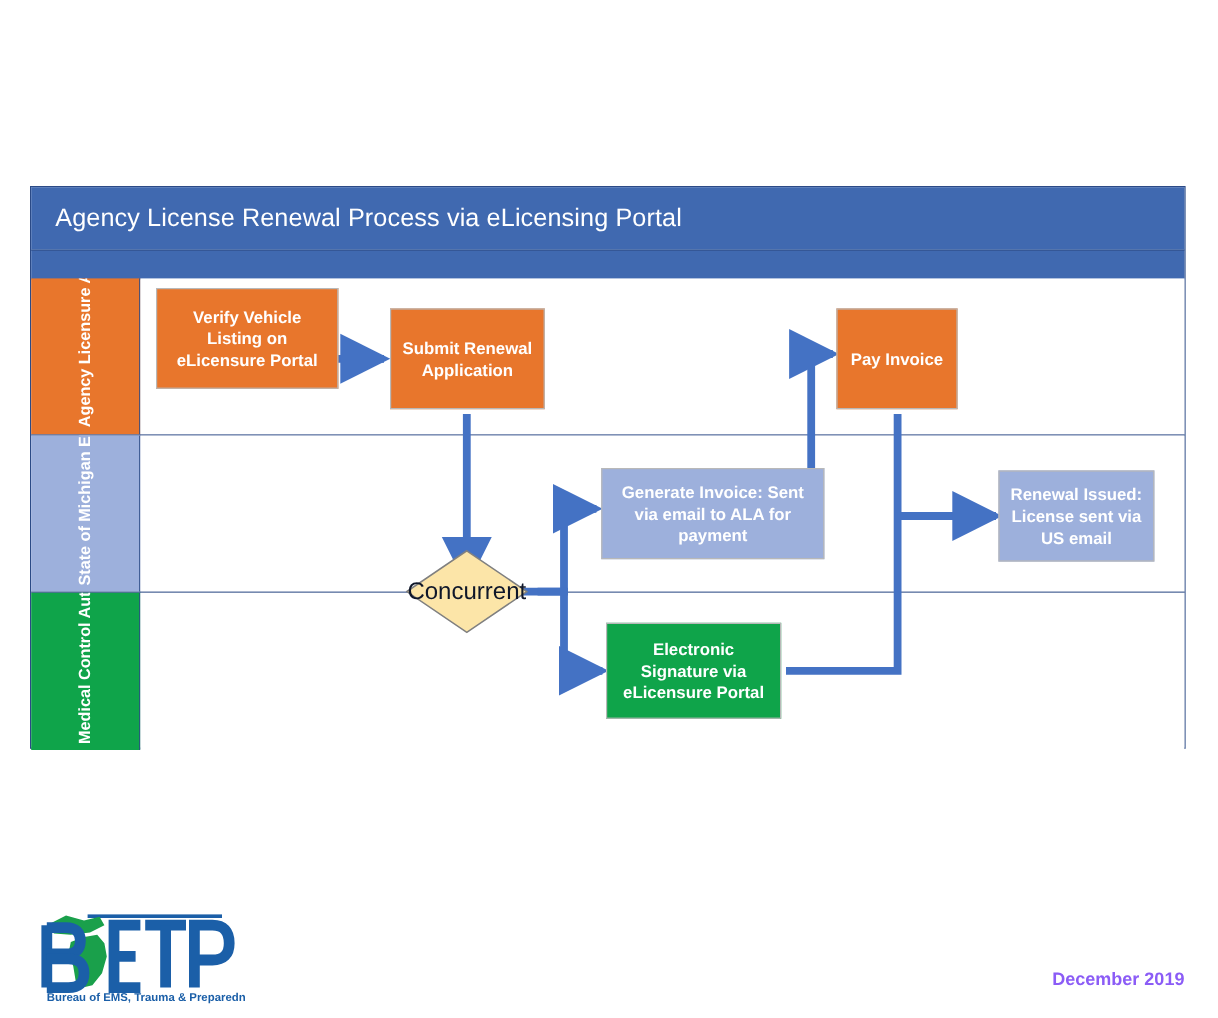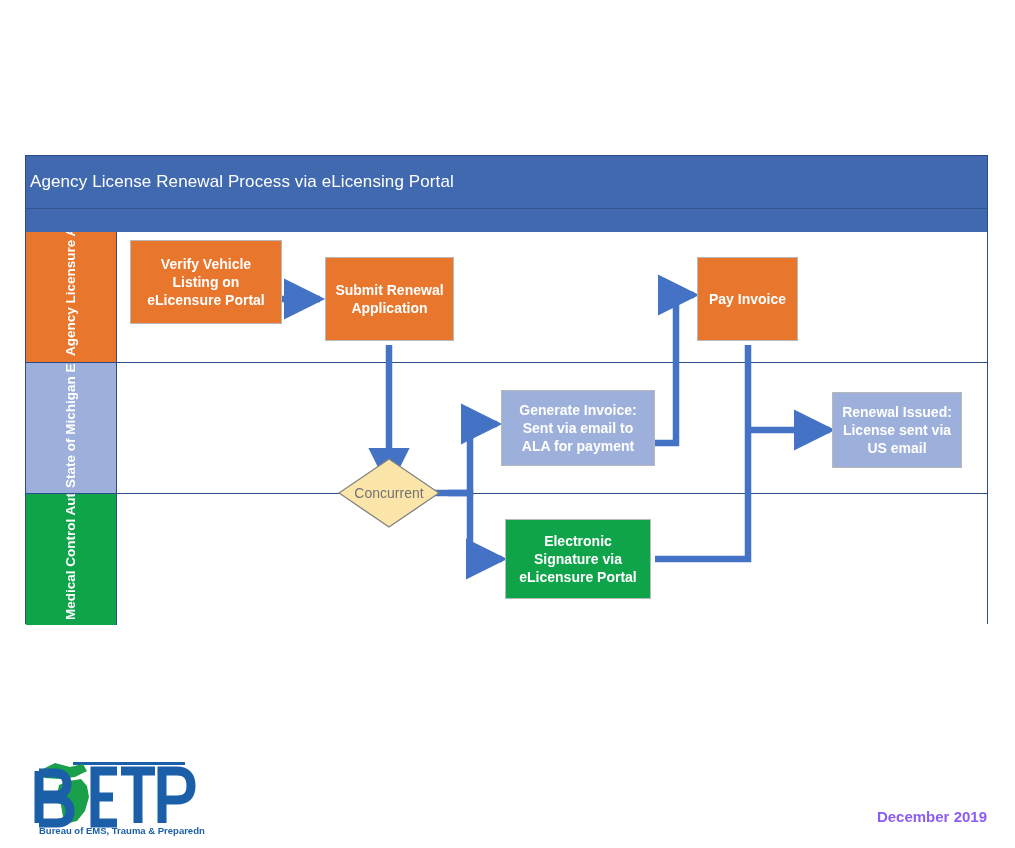--- a/index.html
+++ b/index.html
@@ -40,24 +40,24 @@
     left: 0; top: 0;
     width: 100%;
     height: 52px;
     background: #4069b0;
     box-sizing: border-box;
     display: flex;
     align-items: center;
   }
   .header-title {
     color: #ffffff;
-    font-size: 17px;
+    font-size: 21px;
     font-weight: 400;
     letter-spacing: 0.1px;
-    padding-left: 4px;
+    padding-left: 20px;
     white-space: nowrap;
     text-align: right;
   }
   .header-subband {
     position: absolute;
     left: 0; top: 52px;
     width: 100%;
     height: 24px;
     background: #4069b0;
     border-top: 1px solid #33548f;
@@ -129,22 +129,22 @@
     position: absolute;
     z-index: 4;
   }
   .diamond .dlabel {
     position: absolute;
     left: 0; top: 0;
     width: 100%; height: 100%;
     display: flex;
     align-items: center;
     justify-content: center;
-    color: #737373;
-    font-size: 14px;
+    color: #0f172a;
+    font-size: 20px;
     font-weight: 400;
   }
 
   
   #connectors {
     position: absolute;
     left: 0; top: 0;
     width: 1015px;
     height: 848px;
     z-index: 3;
@@ -242,21 +242,21 @@
     <span>Pay Invoice</span>
   </div>
 
   <div class="diamond" style="left:338px; top:458px; width:102px; height:70px;">
     <svg width="102" height="70" viewBox="0 0 102 70">
       <polygon points="51,1 101,35 51,69 1,35" fill="#fce5a8" stroke="#808080" stroke-width="1.3"></polygon>
     </svg>
     <div class="dlabel">Concurrent</div>
   </div>
 
-  <div class="node blue" style="left:501px; top:390px; width:154px; height:76px;">
+  <div class="node blue" style="left:501px; top:390px; width:186px; height:76px;">
     <span>Generate Invoice: Sent via email to ALA for payment</span>
   </div>
 
   <div class="node blue" style="left:832px; top:392px; width:130px; height:76px;">
     <span>Renewal Issued: License sent via US email</span>
   </div>
 
   <div class="node green" style="left:505px; top:519px; width:146px; height:80px;">
     <span>Electronic Signature via eLicensure Portal</span>
   </div>

